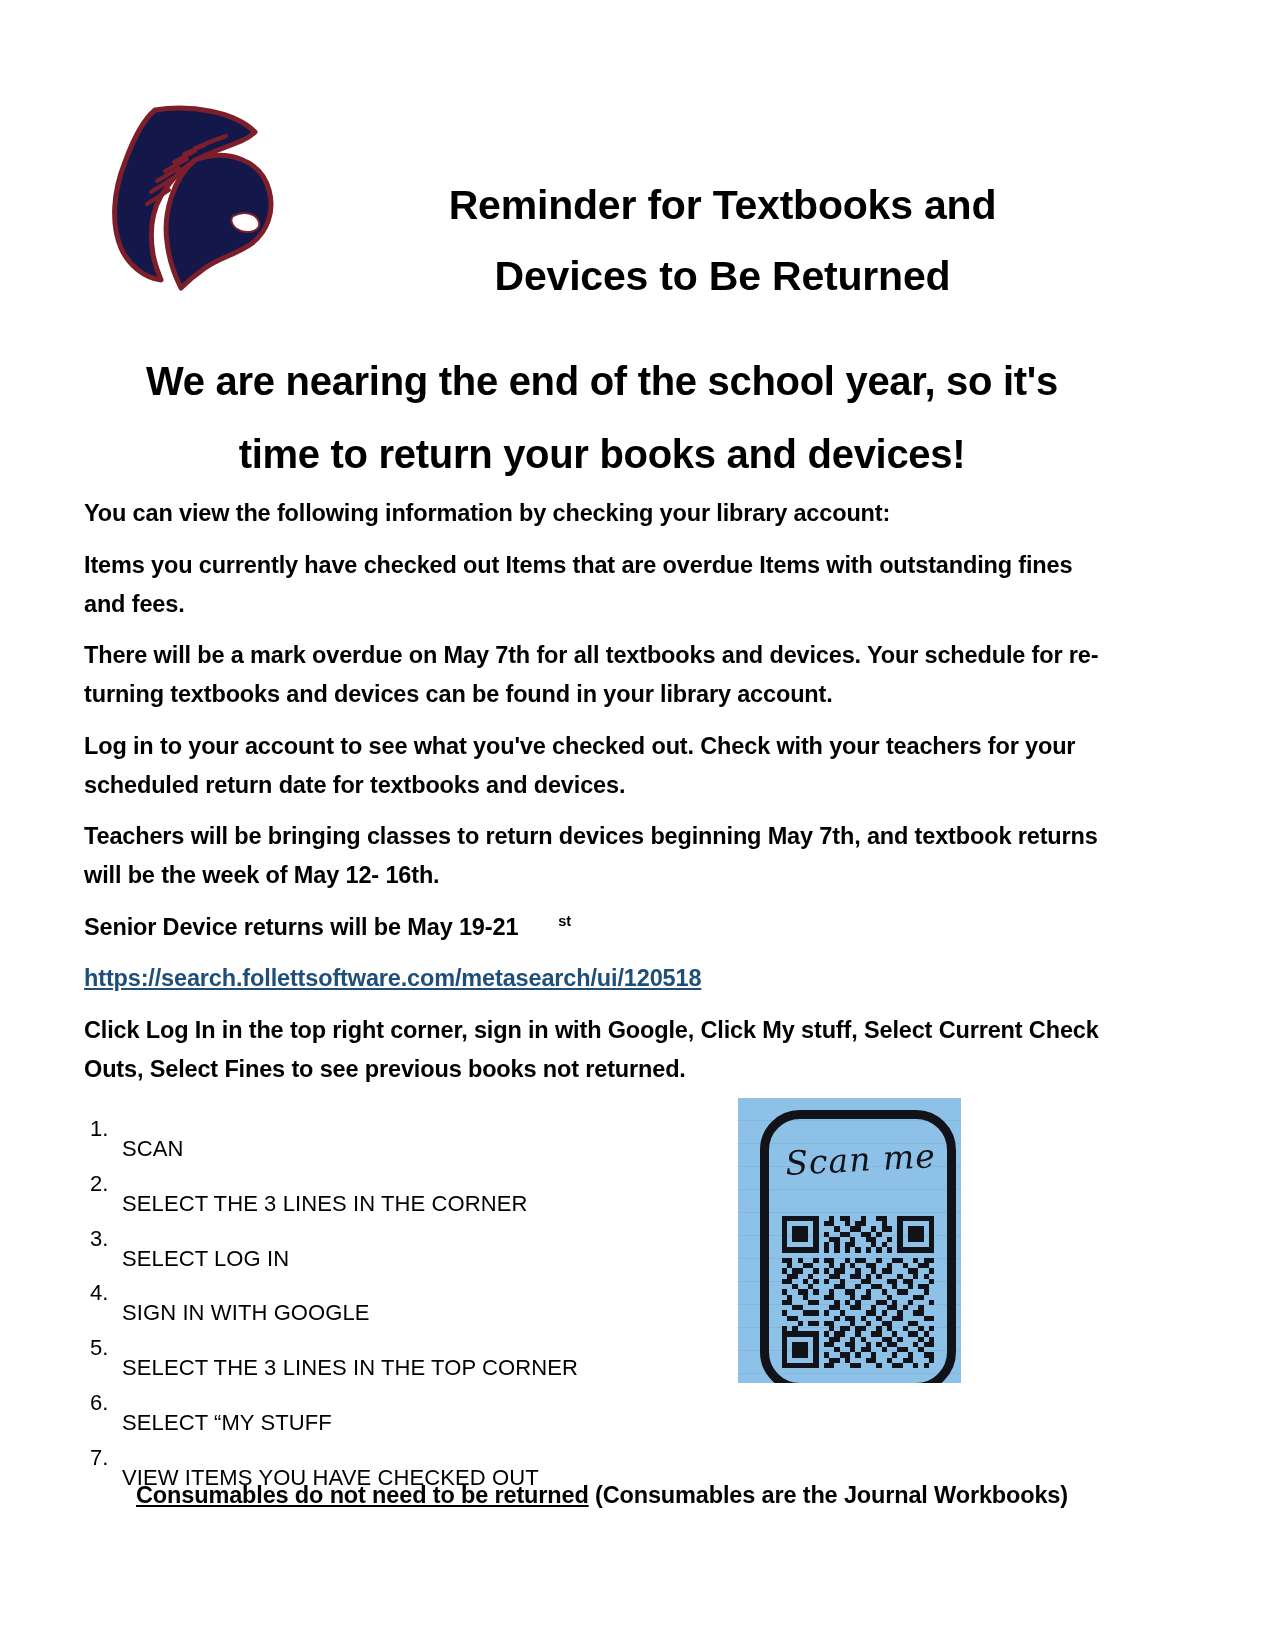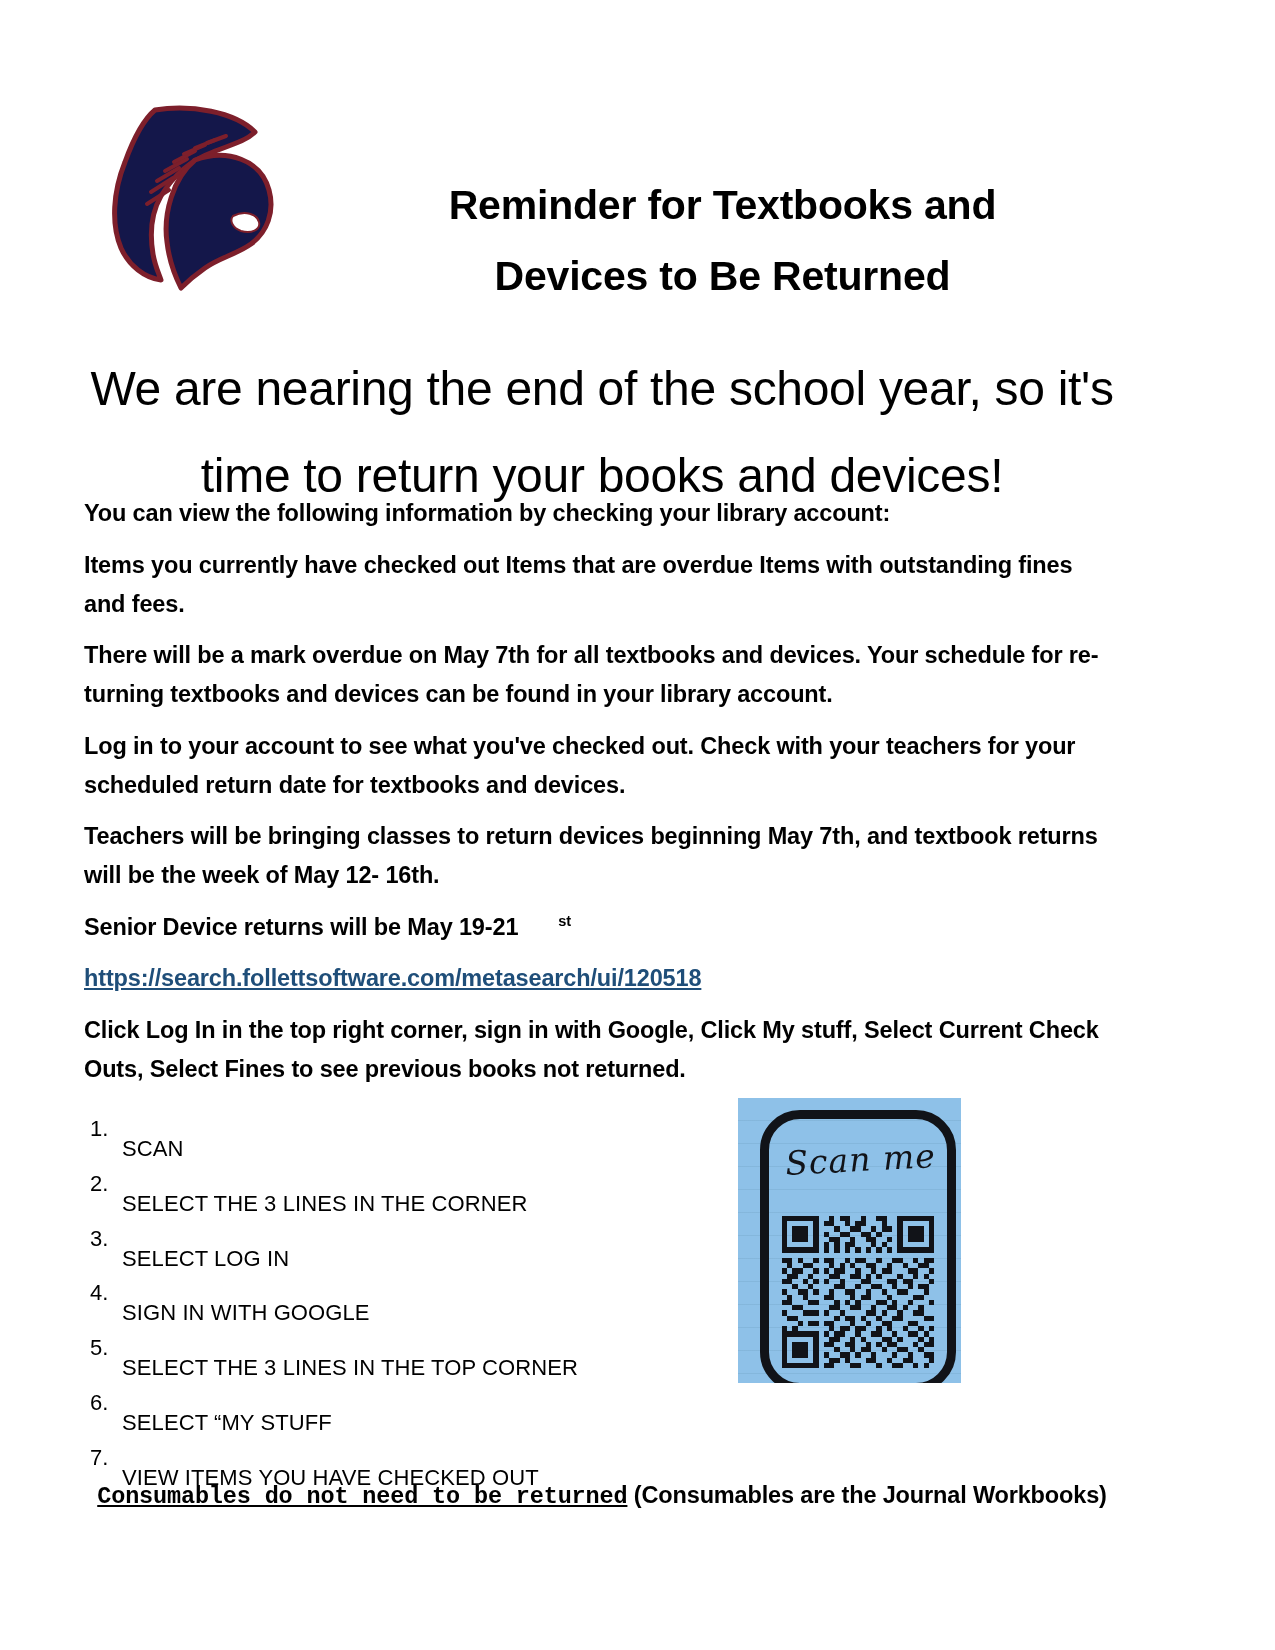--- a/index.html
+++ b/index.html
@@ -49,22 +49,22 @@
   }
 
   .subtitle-block {
     position: absolute;
     left: 82px;
     top: 345px;
     width: 1040px;
     text-align: center;
   }
   .subtitle-line {
-    font-size: 48px;
-    font-weight: normal;
+    font-size: 40px;
+    font-weight: bold;
     line-height: 1.82;
     letter-spacing: -0.3px;
   }
 
   
   .body-block {
     position: absolute;
     left: 84px;
     top: 494px;
     width: 1032px;
@@ -175,21 +175,21 @@
   .footer {
     position: absolute;
     left: 82px;
     top: 1482px;
     width: 1040px;
     text-align: center;
     font-size: 23.5px;
     font-weight: bold;
     letter-spacing: -0.15px;
   }
-  .footer .u { text-decoration: underline; font-family: Liberation Mono, monospace; }
+  .footer .u { text-decoration: underline; }
 </style>
 </head>
 <body>
 
 <div class="page">
 
   <div class="logo-wrap">
     <svg viewBox="0 0 200 200" xmlns="http://www.w3.org/2000/svg" aria-hidden="true">
       <g>
 

